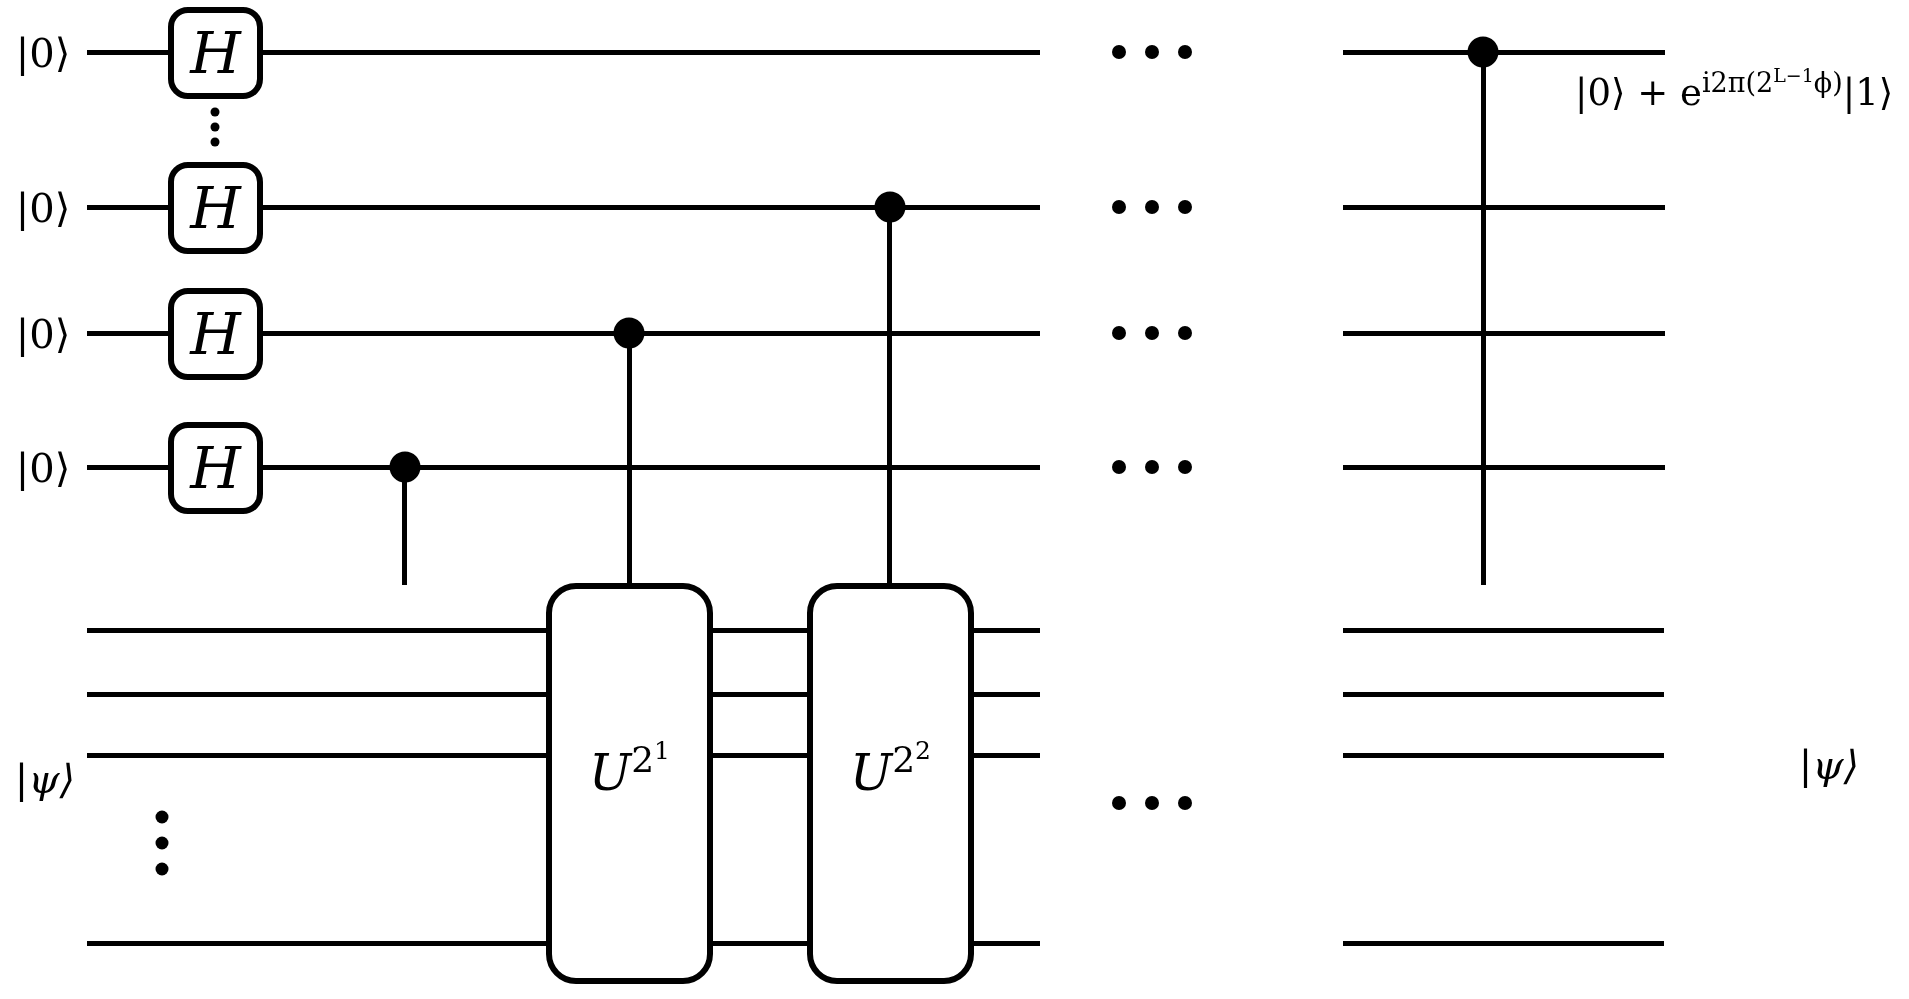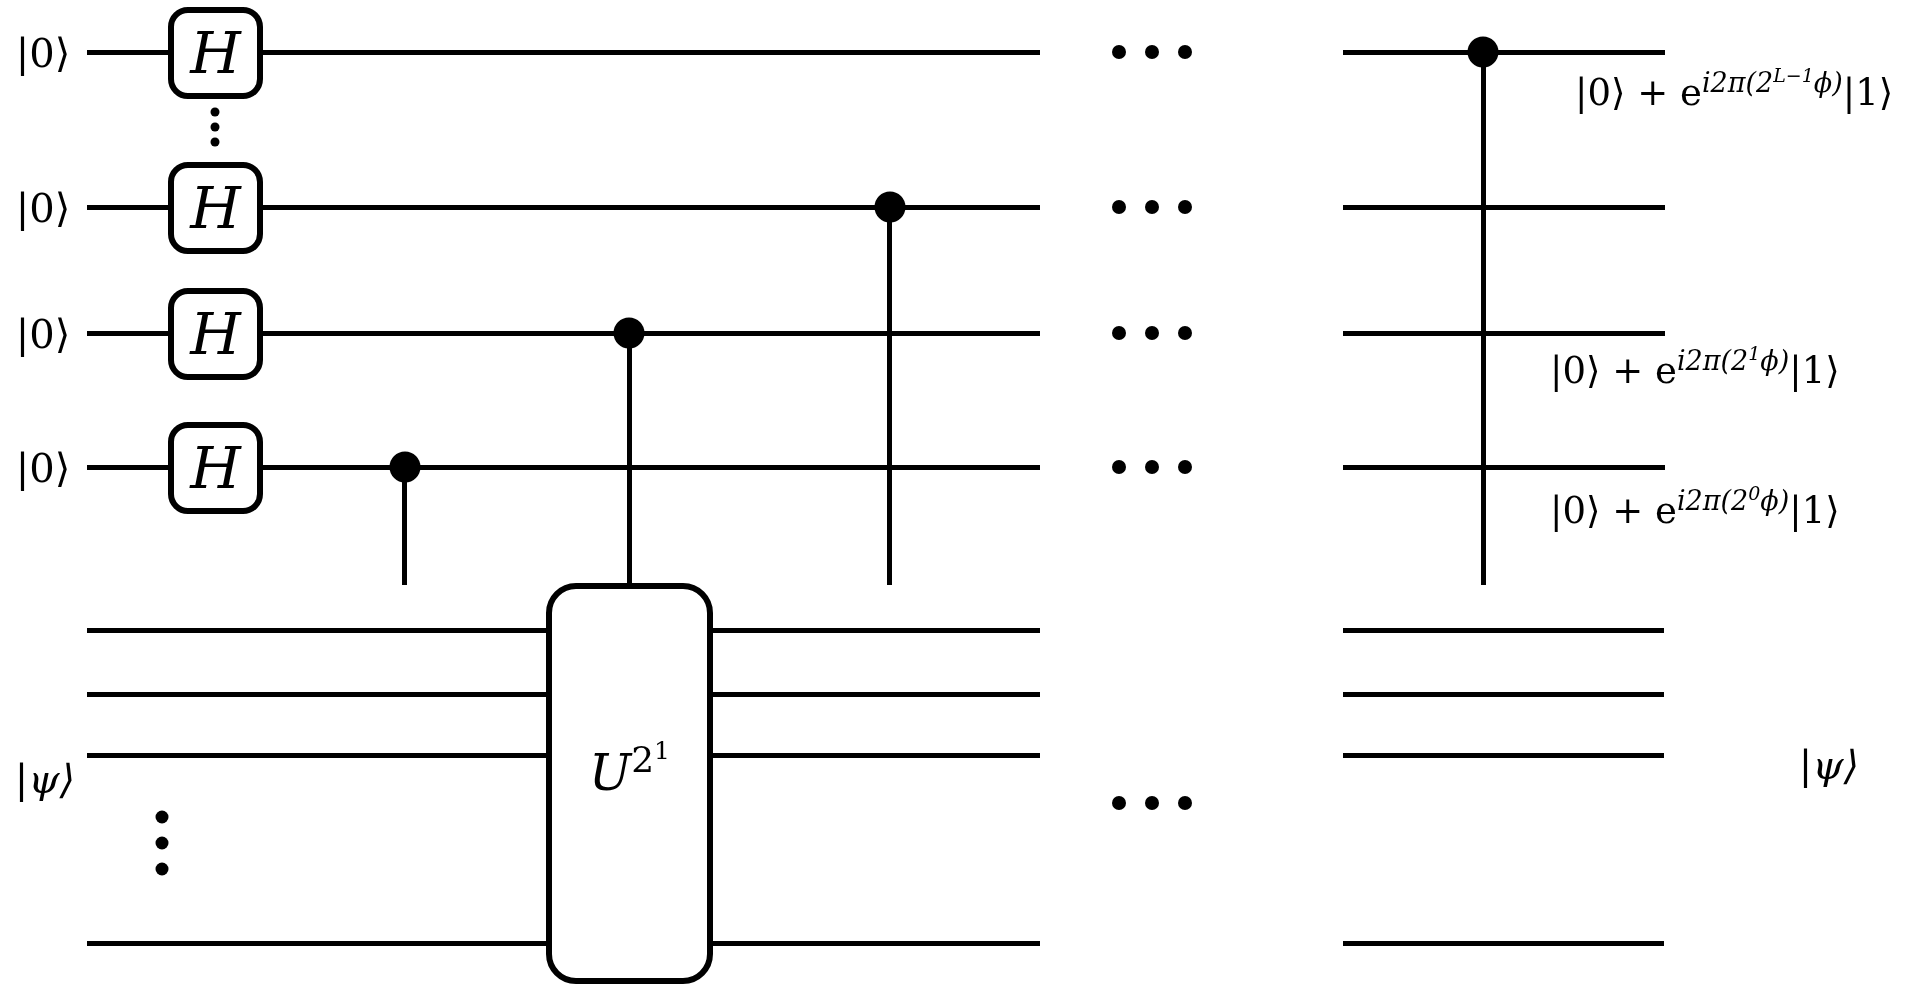--- a/index.html
+++ b/index.html
@@ -18,21 +18,21 @@
   .ugate { top:583px; width:167px; height:401px; border-radius:30px; }
   .ulabel{ font-size:50px; font-style:italic; margin-top:-22px; white-space:nowrap; }
   .ulabel sup { font-size:36px; font-style:normal; line-height:0; }
   .ulabel sup sup { font-size:25px; line-height:0; }
   .ulabel sup sup.it { font-style:italic; }
   .ket   { position:absolute; font-size:40px; transform:translate(-50%,-50%);
            white-space:nowrap; line-height:1; }
   .ket.psi { font-style:italic; }
   .formula { position:absolute; font-size:37px; transform:translateY(-50%);
              white-space:nowrap; line-height:1; }
-  .formula sup { font-size:27px; font-style:italic; line-height:0;margin-top:29px; }
+  .formula sup { font-size:27px; line-height:0;margin-top:29px; }
   .formula sup sup { font-size:19px; line-height:0; }
   .hdots { position:absolute; display:flex; gap:19px; transform:translate(-50%,-50%); }
   .hdots i { width:14px; height:14px; background:#000; border-radius:50%; }
   .vdots { position:absolute; display:flex; flex-direction:column;
            transform:translate(-50%,-50%); }
   .vdots.small { gap:6px; }  .vdots.small i { width:9px; height:9px; background:#000; border-radius:50%; }
   .vdots.big   { gap:13px; } .vdots.big i   { width:13px; height:13px; background:#000; border-radius:50%; }
 </style>
 </head>
 <body>
@@ -96,20 +96,23 @@
 
   <div class="vdots big" style="left:162px;top:843px">
       <i></i>
       <i></i>
       <i></i>
     </div>
 
   <div class="gate ugate" style="left:546px">
     <span class="ulabel"><span>U</span><sup><span>2</span><sup>1</sup></sup></span>
   </div>
+  <div class="gate ugate" style="left:807px">
+    <span class="ulabel"><span>U</span><sup><span>2</span><sup>2</sup></sup></span>
+  </div>
 
   <div class="hdots" style="left:1152px;top:52px">
       <i></i>
       <i></i>
       <i></i>
     </div>
   <div class="hdots" style="left:1152px;top:207px">
       <i></i>
       <i></i>
       <i></i>
@@ -126,17 +129,15 @@
     </div>
   <div class="hdots" style="left:1152px;top:803px">
       <i></i>
       <i></i>
       <i></i>
     </div>
 
   <div class="formula" style="left:1575px;top:92px"><span>|0⟩ + e</span><sup><span>i2π(2</span><sup>L−1</sup><span>ϕ)</span></sup><span>|1⟩</span></div>
 
 
-  <div class="formula" style="left:1550px;top:370px"><span>|0⟩ + e</span><sup><span>i2π(2</span><sup>1</sup><span>ϕ)</span></sup><span>|1⟩</span></div>
 
-  <div class="formula" style="left:1550px;top:510px"><span>|0⟩ + e</span><sup><span>i2π(2</span><sup>0</sup><span>ϕ)</span></sup><span>|1⟩</span></div>
 
 </div>
 
 </body></html>

